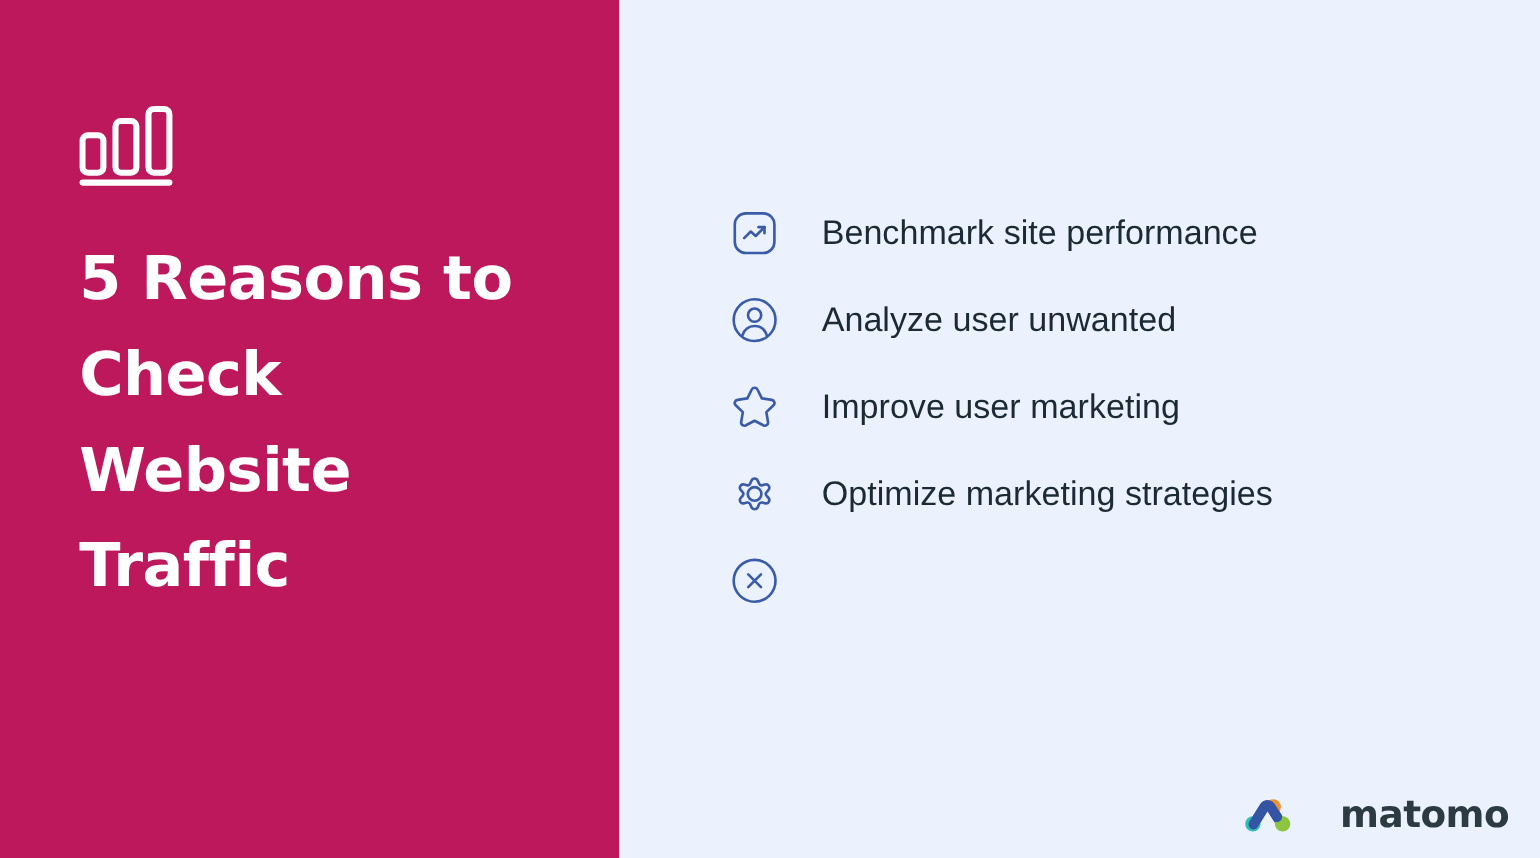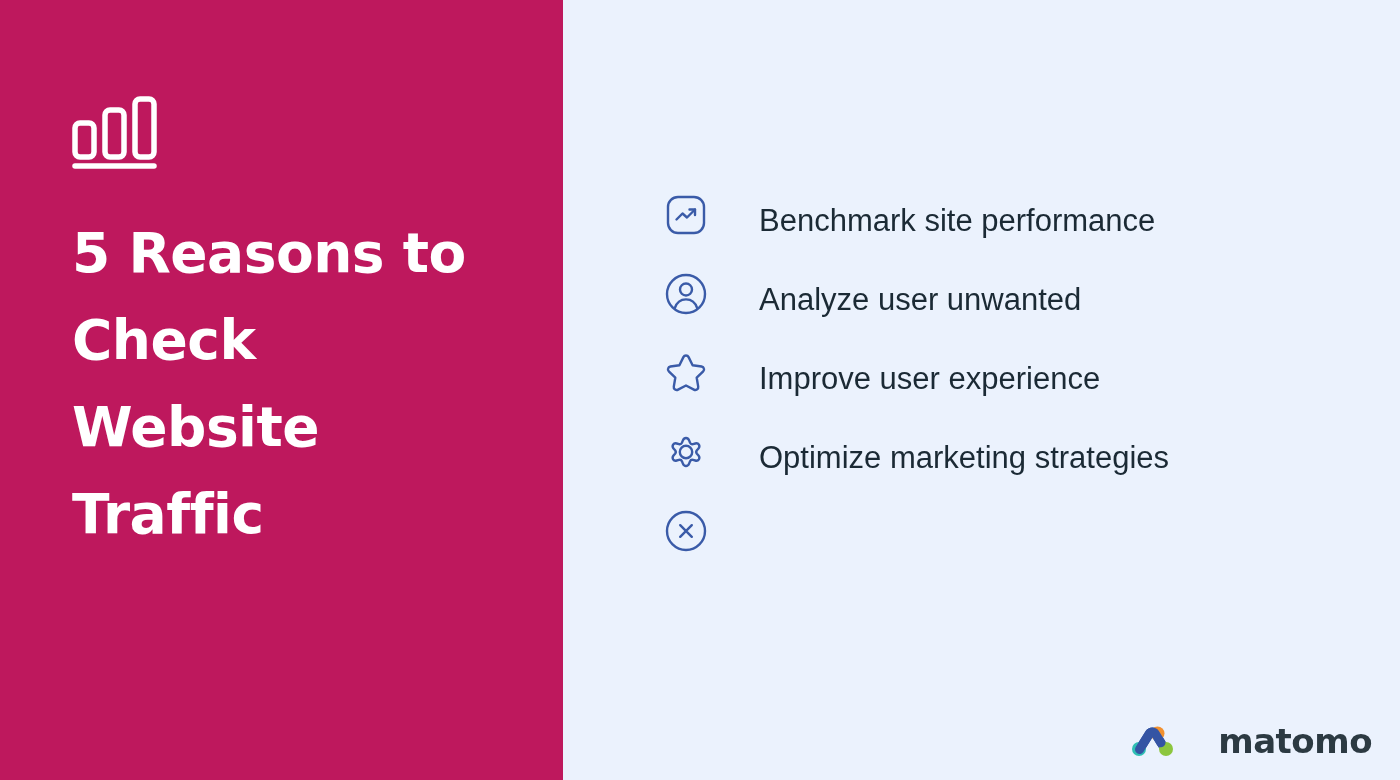--- a/index.html
+++ b/index.html
@@ -57,24 +57,23 @@
   .benefit-list {
     position: absolute;
     left: 100px;
     top: 186px;
     margin: 0;
     padding: 0;
     list-style: none;
   }
   .benefit-item {
     display: flex;
-    align-items: flex-end;
+    align-items: center;
     height: 52px;
     margin-bottom: 27px;
-    gap: 12px;
   }
   .benefit-item:last-child {
     margin-bottom: 0;
   }
   .benefit-icon {
     width: 46px;
     height: 46px;
     flex: 0 0 46px;
     display: flex;
     align-items: center;
@@ -162,21 +161,21 @@
         </span>
         <span class="benefit-label">Analyze user unwanted</span>
       </li>
 
       <li class="benefit-item">
         <span class="benefit-icon">
           <svg width="44" height="42" viewBox="0 0 44 42" fill="none" xmlns="http://www.w3.org/2000/svg">
             <path d="M22 3.5 C23.1 3.5 24.1 4.1 24.6 5.1 L28.6 13.2 L37.6 14.5 C38.7 14.7 39.6 15.4 39.9 16.5 C40.3 17.5 40 18.6 39.2 19.4 L32.7 25.7 L34.2 34.6 C34.4 35.7 33.9 36.8 33 37.4 C32.1 38.1 30.9 38.2 29.9 37.6 L22 33.5 L14.1 37.6 C13.1 38.2 11.9 38.1 11 37.4 C10.1 36.8 9.6 35.7 9.8 34.6 L11.3 25.7 L4.8 19.4 C4 18.6 3.7 17.5 4.1 16.5 C4.4 15.4 5.3 14.7 6.4 14.5 L15.4 13.2 L19.4 5.1 C19.9 4.1 20.9 3.5 22 3.5 Z" stroke="#3A5BA8" stroke-width="2.4" stroke-linejoin="round"></path>
           </svg>
         </span>
-        <span class="benefit-label">Improve user experience</span>
+        <span class="benefit-label">Improve user marketing</span>
       </li>
 
       <li class="benefit-item">
         <span class="benefit-icon">
           <svg width="44" height="44" viewBox="0 0 44 44" fill="none" xmlns="http://www.w3.org/2000/svg">
             <path d="M18.9 4.4 C19.6 2.7 21.0 2.0 22.0 2.0 C23.0 2.0 24.4 2.7 25.1 4.4 L26.0 6.6 C26.5 7.8 27.8 8.4 29.0 8.1 L31.3 7.5 C33.1 7.0 34.4 7.9 34.9 8.7 C35.4 9.6 35.7 11.1 34.5 12.5 L32.9 14.3 C32.1 15.3 32.1 16.7 32.9 17.7 L34.5 19.5 C35.7 20.9 35.4 22.4 34.9 23.3 C34.4 24.1 33.1 25.0 31.3 24.5 L29.0 23.9 C27.8 23.6 26.5 24.2 26.0 25.4 L25.1 27.6 C24.4 29.3 23.0 30.0 22.0 30.0 C21.0 30.0 19.6 29.3 18.9 27.6 L18.0 25.4 C17.5 24.2 16.2 23.6 15.0 23.9 L12.7 24.5 C10.9 25.0 9.6 24.1 9.1 23.3 C8.6 22.4 8.3 20.9 9.5 19.5 L11.1 17.7 C11.9 16.7 11.9 15.3 11.1 14.3 L9.5 12.5 C8.3 11.1 8.6 9.6 9.1 8.7 C9.6 7.9 10.9 7.0 12.7 7.5 L15.0 8.1 C16.2 8.4 17.5 7.8 18.0 6.6 Z" transform="translate(0,6)" stroke="#3A5BA8" stroke-width="2.4" stroke-linejoin="round"></path>
             <circle cx="22" cy="22" r="6.2" stroke="#3A5BA8" stroke-width="2.4"></circle>
           </svg>
         </span>
         <span class="benefit-label">Optimize marketing strategies</span>

